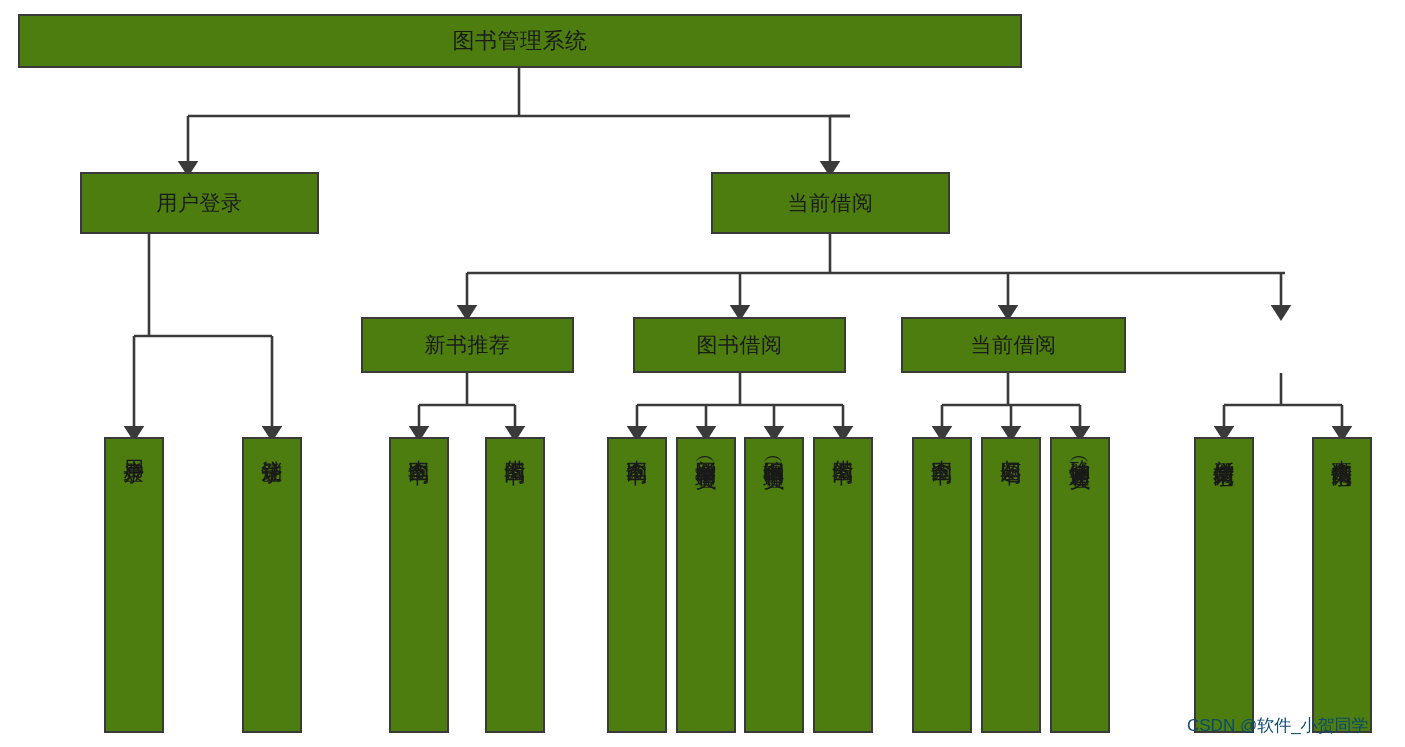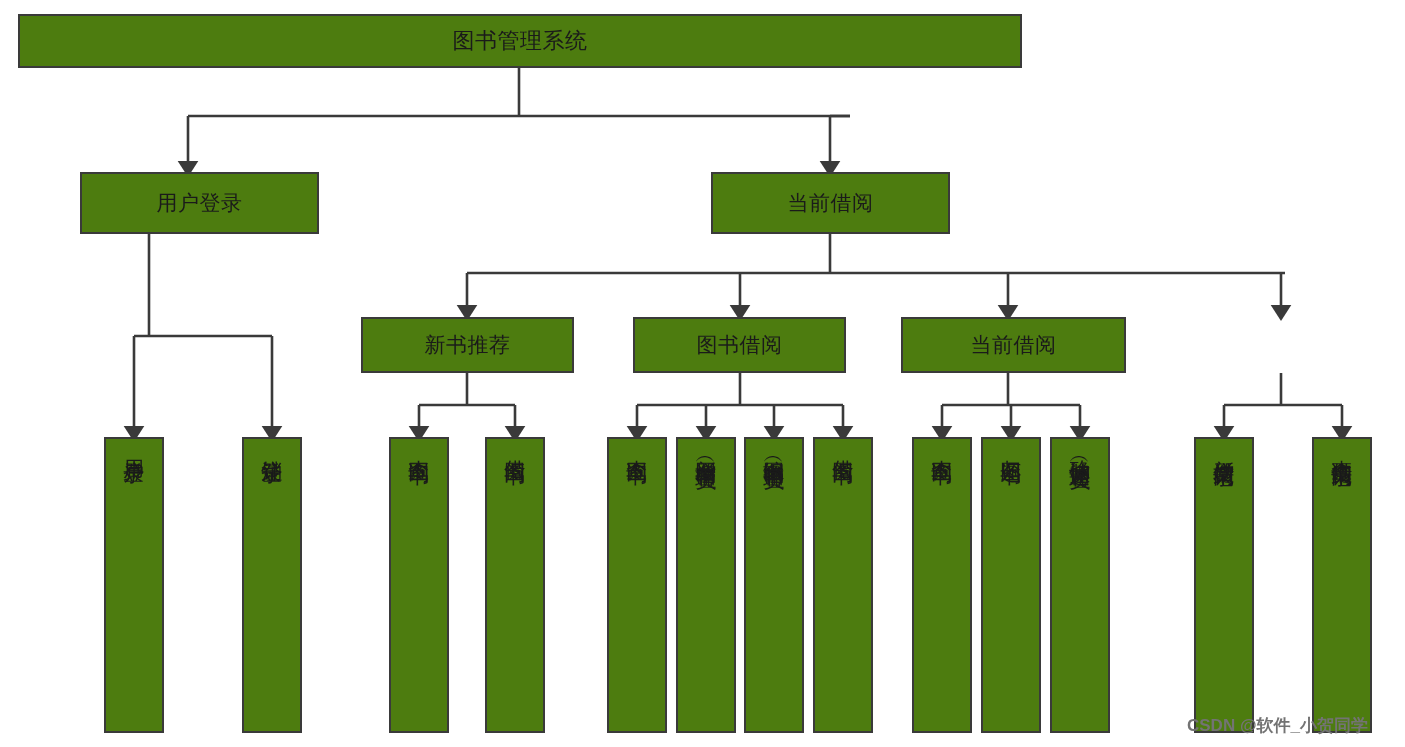--- a/index.html
+++ b/index.html
@@ -63,24 +63,23 @@
     font-size: 21px;
     line-height: 1.02;
     letter-spacing: 1.5px;
     white-space: nowrap;
   }
   .watermark {
     position: absolute;
     left: 1187px;
     top: 714px;
     font-size: 17px;
-    color: #737373;
+    color: #0c4a6e;
     white-space: nowrap;
     font-family: "Liberation Sans", "DejaVu Sans", sans-serif;
-    font-weight: bold;
   }
 </style>
 </head>
 <body>
 
 <div id="diagram-root">
 
   <svg class="connectors" viewBox="0 0 1405 747" width="1405" height="747" xmlns="http://www.w3.org/2000/svg">
     <defs>
       <marker id="arrowhead" markerWidth="9" markerHeight="9" refX="1.2" refY="4.5" orient="auto" markerUnits="strokeWidth">

